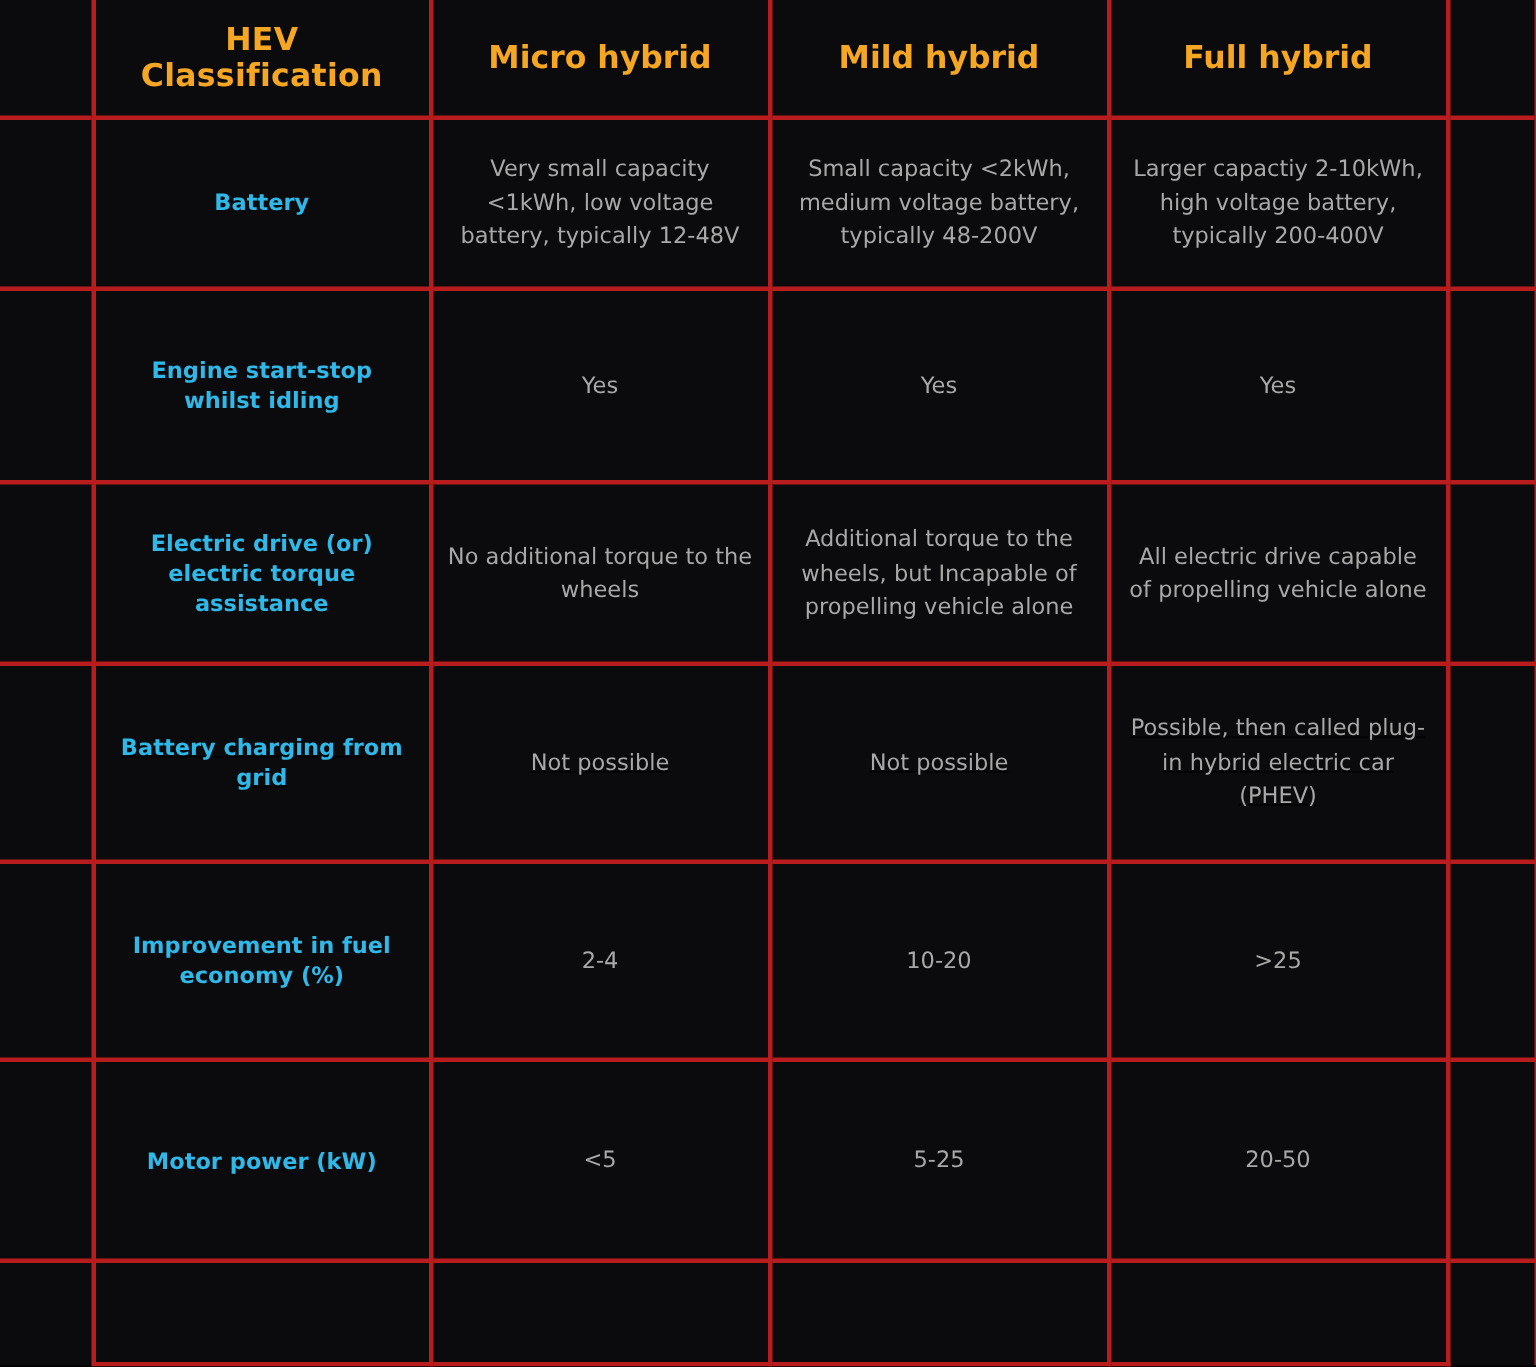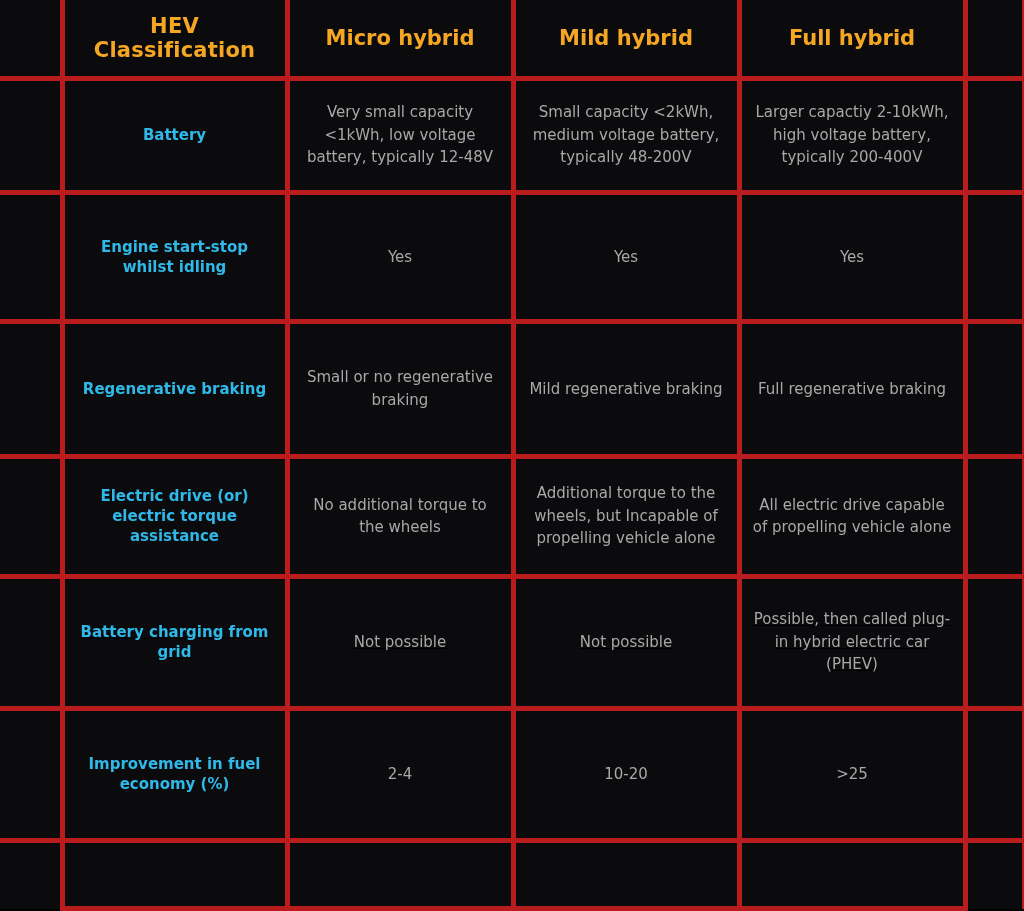--- a/index.html
+++ b/index.html
@@ -27,21 +27,21 @@
     height: 911px;
   }
   table.hev col.c0 { width: 62px; }
   table.hev col.c1 { width: 225px; }
   table.hev col.c2 { width: 226px; }
   table.hev col.c3 { width: 226px; }
   table.hev col.c4 { width: 226px; }
   table.hev col.c5 { width: 59px; }
 
   table.hev td {
-    border: 5px solid #b91c1c;
+    border: 3px solid #b91c1c;
     background: #0b0b0d;
     vertical-align: middle;
     text-align: center;
     padding: 6px 10px;
     box-sizing: border-box;
   }
   
   td.gutter {
     background: #000000;
     border-left: none;
@@ -152,36 +152,20 @@
         </td>
         <td>
           <span class="cellval">Yes</span>
         </td>
         <td>
           <span class="cellval">Yes</span>
         </td>
         <td class="gutter"></td>
       </tr>
 
-      <tr class="r-regen">
-        <td class="gutter left"></td>
-        <td>
-          <span class="rowlabel">Regenerative braking</span>
-        </td>
-        <td>
-          <span class="cellval">Small or no regenerative braking</span>
-        </td>
-        <td>
-          <span class="cellval">Mild regenerative braking</span>
-        </td>
-        <td>
-          <span class="cellval">Full regenerative braking</span>
-        </td>
-        <td class="gutter"></td>
-      </tr>
 
       <tr class="r-edrive">
         <td class="gutter left"></td>
         <td>
           <span class="rowlabel">Electric drive (or) electric torque assistance</span>
         </td>
         <td>
           <span class="cellval">No additional torque to the wheels</span>
         </td>
         <td>
@@ -220,20 +204,36 @@
         </td>
         <td>
           <span class="cellval">10-20</span>
         </td>
         <td>
           <span class="cellval">&gt;25</span>
         </td>
         <td class="gutter"></td>
       </tr>
 
+      <tr class="r-motor">
+        <td class="gutter left"></td>
+        <td>
+          <span class="rowlabel">Motor power (kW)</span>
+        </td>
+        <td>
+          <span class="cellval">&lt;5</span>
+        </td>
+        <td>
+          <span class="cellval">5-25</span>
+        </td>
+        <td>
+          <span class="cellval">20-50</span>
+        </td>
+        <td class="gutter"></td>
+      </tr>
 
       <tr class="r-empty last">
         <td class="gutter left"></td>
         <td>
           <span class="rowlabel"></span>
         </td>
         <td>
           <span class="cellval"></span>
         </td>
         <td>

